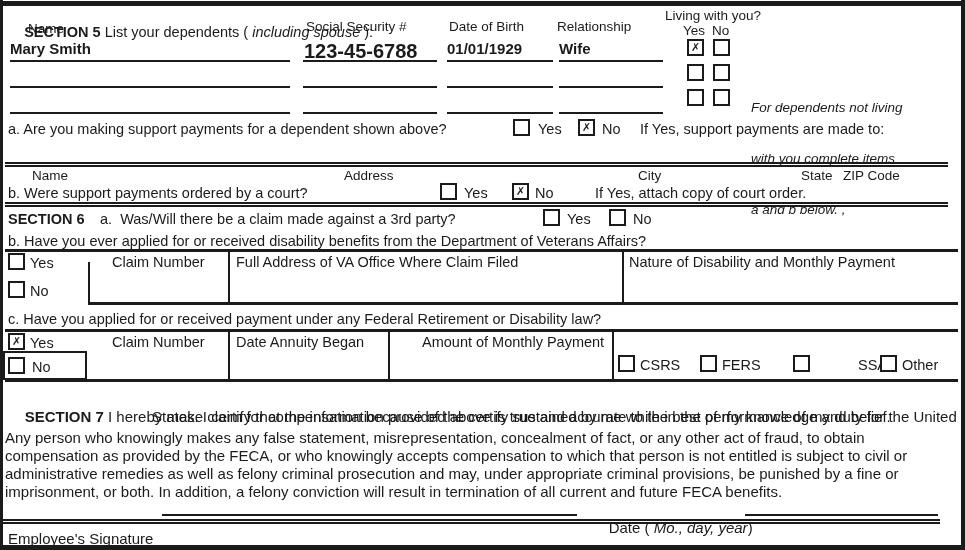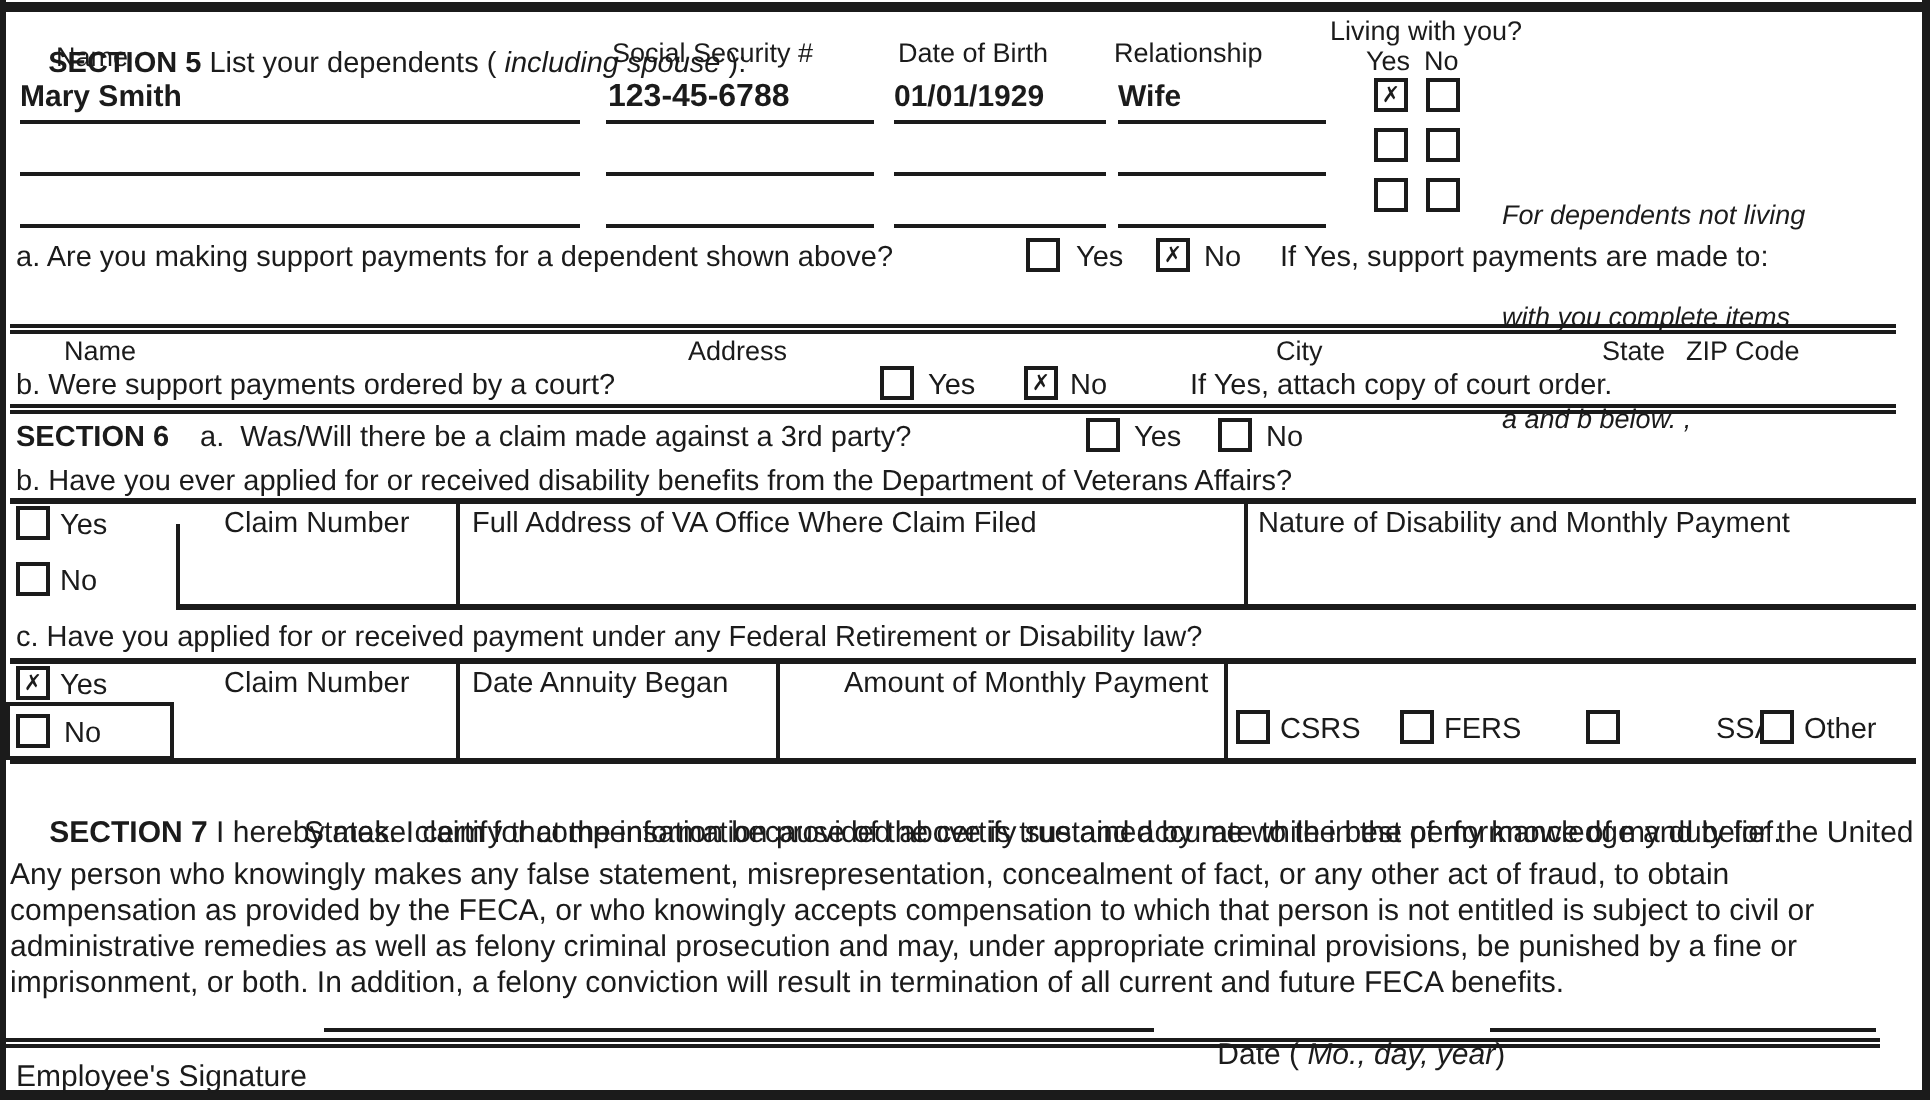--- a/index.html
+++ b/index.html
@@ -41,21 +41,21 @@
 
   <div class="abs t13" style="left:28px;top:21px;">Name</div>
   <div class="abs t13" style="left:306px;top:19px;">Social Security #</div>
   <div class="abs t13" style="left:449px;top:19px;">Date of Birth</div>
   <div class="abs t13" style="left:557px;top:19px;">Relationship</div>
   <div class="abs t13" style="left:665px;top:8px;">Living with you?</div>
   <div class="abs t13" style="left:683px;top:23px;">Yes</div>
   <div class="abs t13" style="left:712px;top:23px;">No</div>
 
   <div class="abs b" style="left:10px;top:40px;font-size:15px;">Mary Smith</div>
-  <div class="abs b" style="left:304px;top:40px;font-size:16px;">123-45-6788</div>
+  <div class="abs b" style="left:304px;top:40px;font-size:20px;">123-45-6788</div>
   <div class="abs b" style="left:447px;top:40px;font-size:15px;">01/01/1929</div>
   <div class="abs b" style="left:559px;top:40px;font-size:15px;">Wife</div>
 
   <div class="ln" style="left:10px;top:60px;width:280px;"></div>
   <div class="ln" style="left:303px;top:60px;width:134px;"></div>
   <div class="ln" style="left:447px;top:60px;width:106px;"></div>
   <div class="ln" style="left:559px;top:60px;width:104px;"></div>
 
   <div class="ln" style="left:10px;top:86px;width:280px;"></div>
   <div class="ln" style="left:303px;top:86px;width:134px;"></div>

